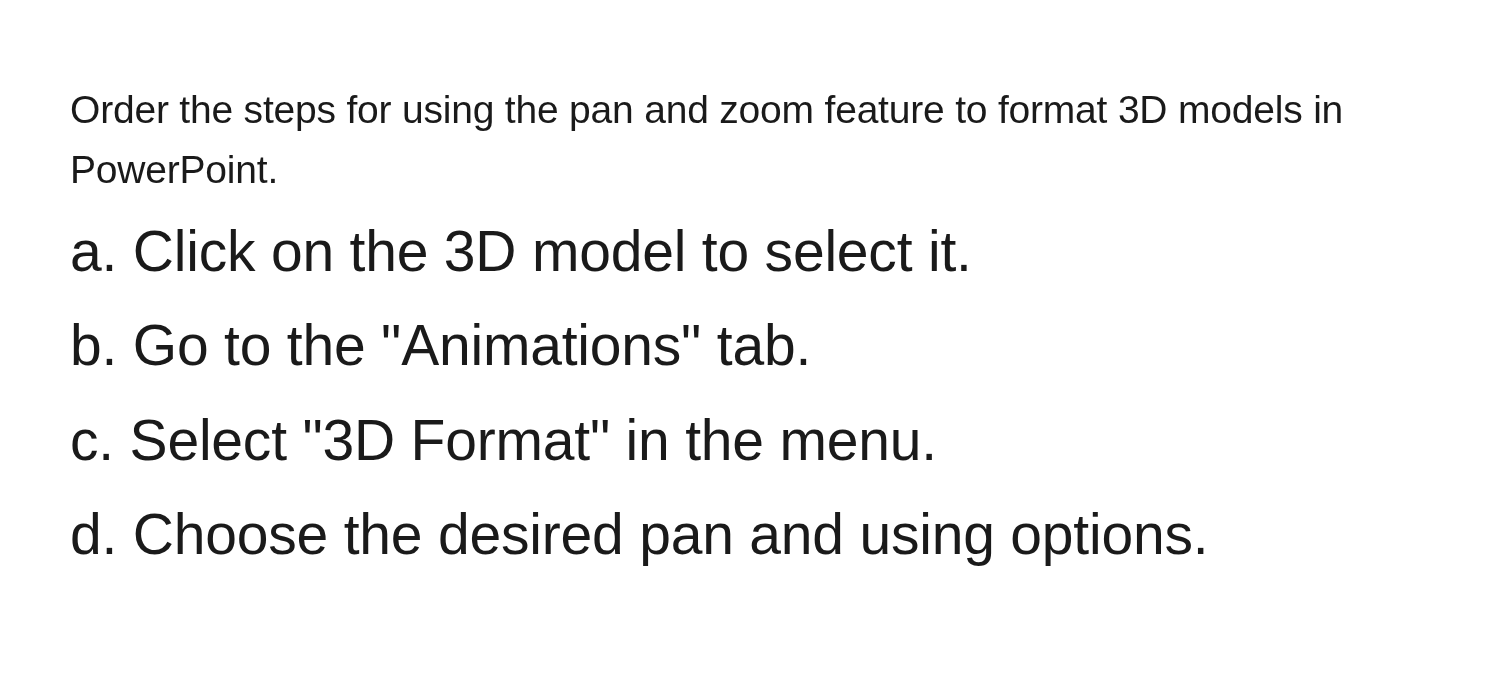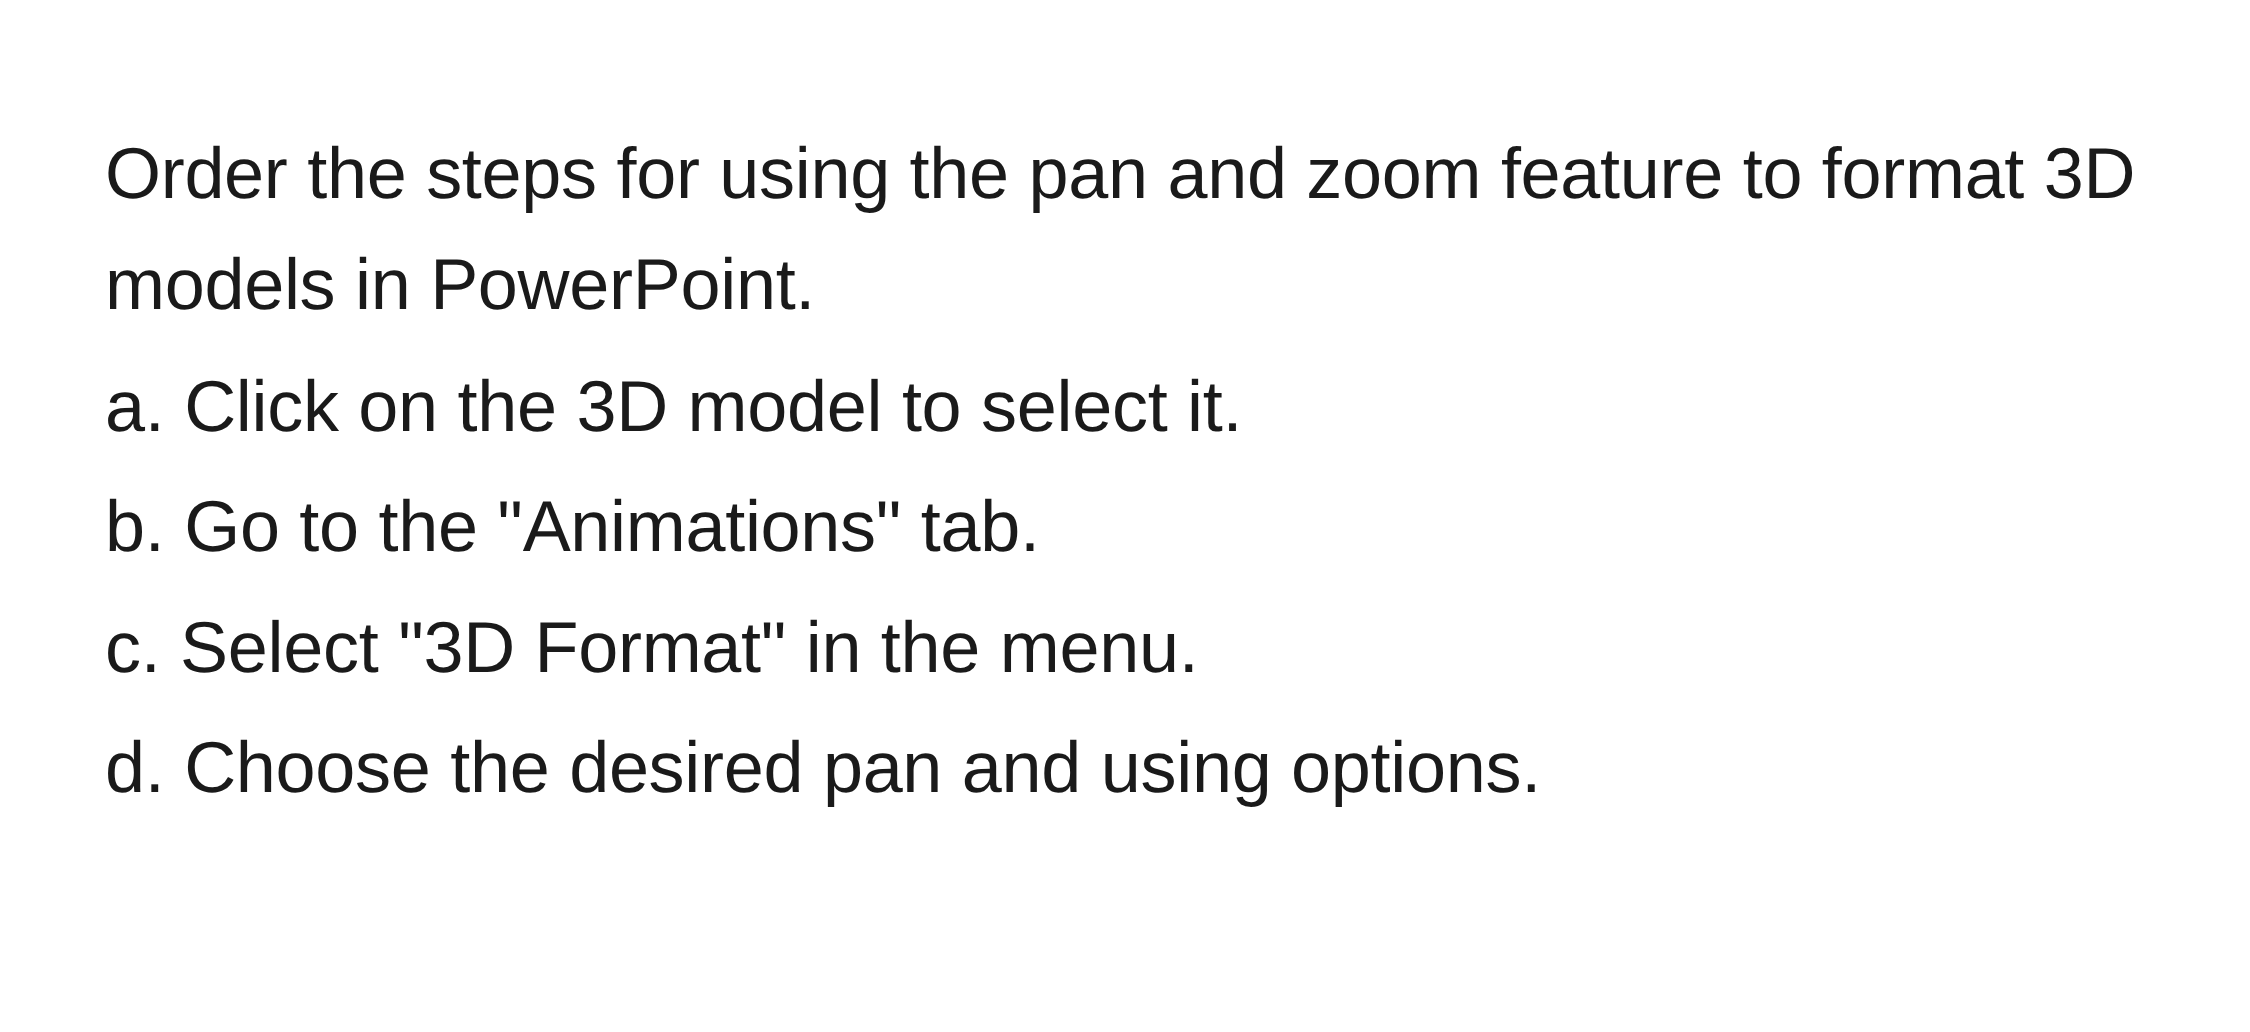--- a/index.html
+++ b/index.html
@@ -9,27 +9,27 @@
     }
     body {
       width: 1500px;
       height: 688px;
       background: #ffffff;
       font-family: -apple-system, BlinkMacSystemFont, "Segoe UI", Helvetica, Arial, sans-serif;
       padding: 80px 70px;
       color: #1a1a1a;
     }
     .question-text {
-      font-size: 48px;
+      font-size: 39px;
       line-height: 1.55;
       font-weight: 400;
       letter-spacing: -0.2px;
     }
     .option-line {
-      font-size: 48px;
+      font-size: 57px;
       line-height: 1.55;
       font-weight: 400;
       letter-spacing: -0.2px;
       margin-top: 6px;
     }
     .option-label {
       display: inline;
     }
     .option-text {
       display: inline;

